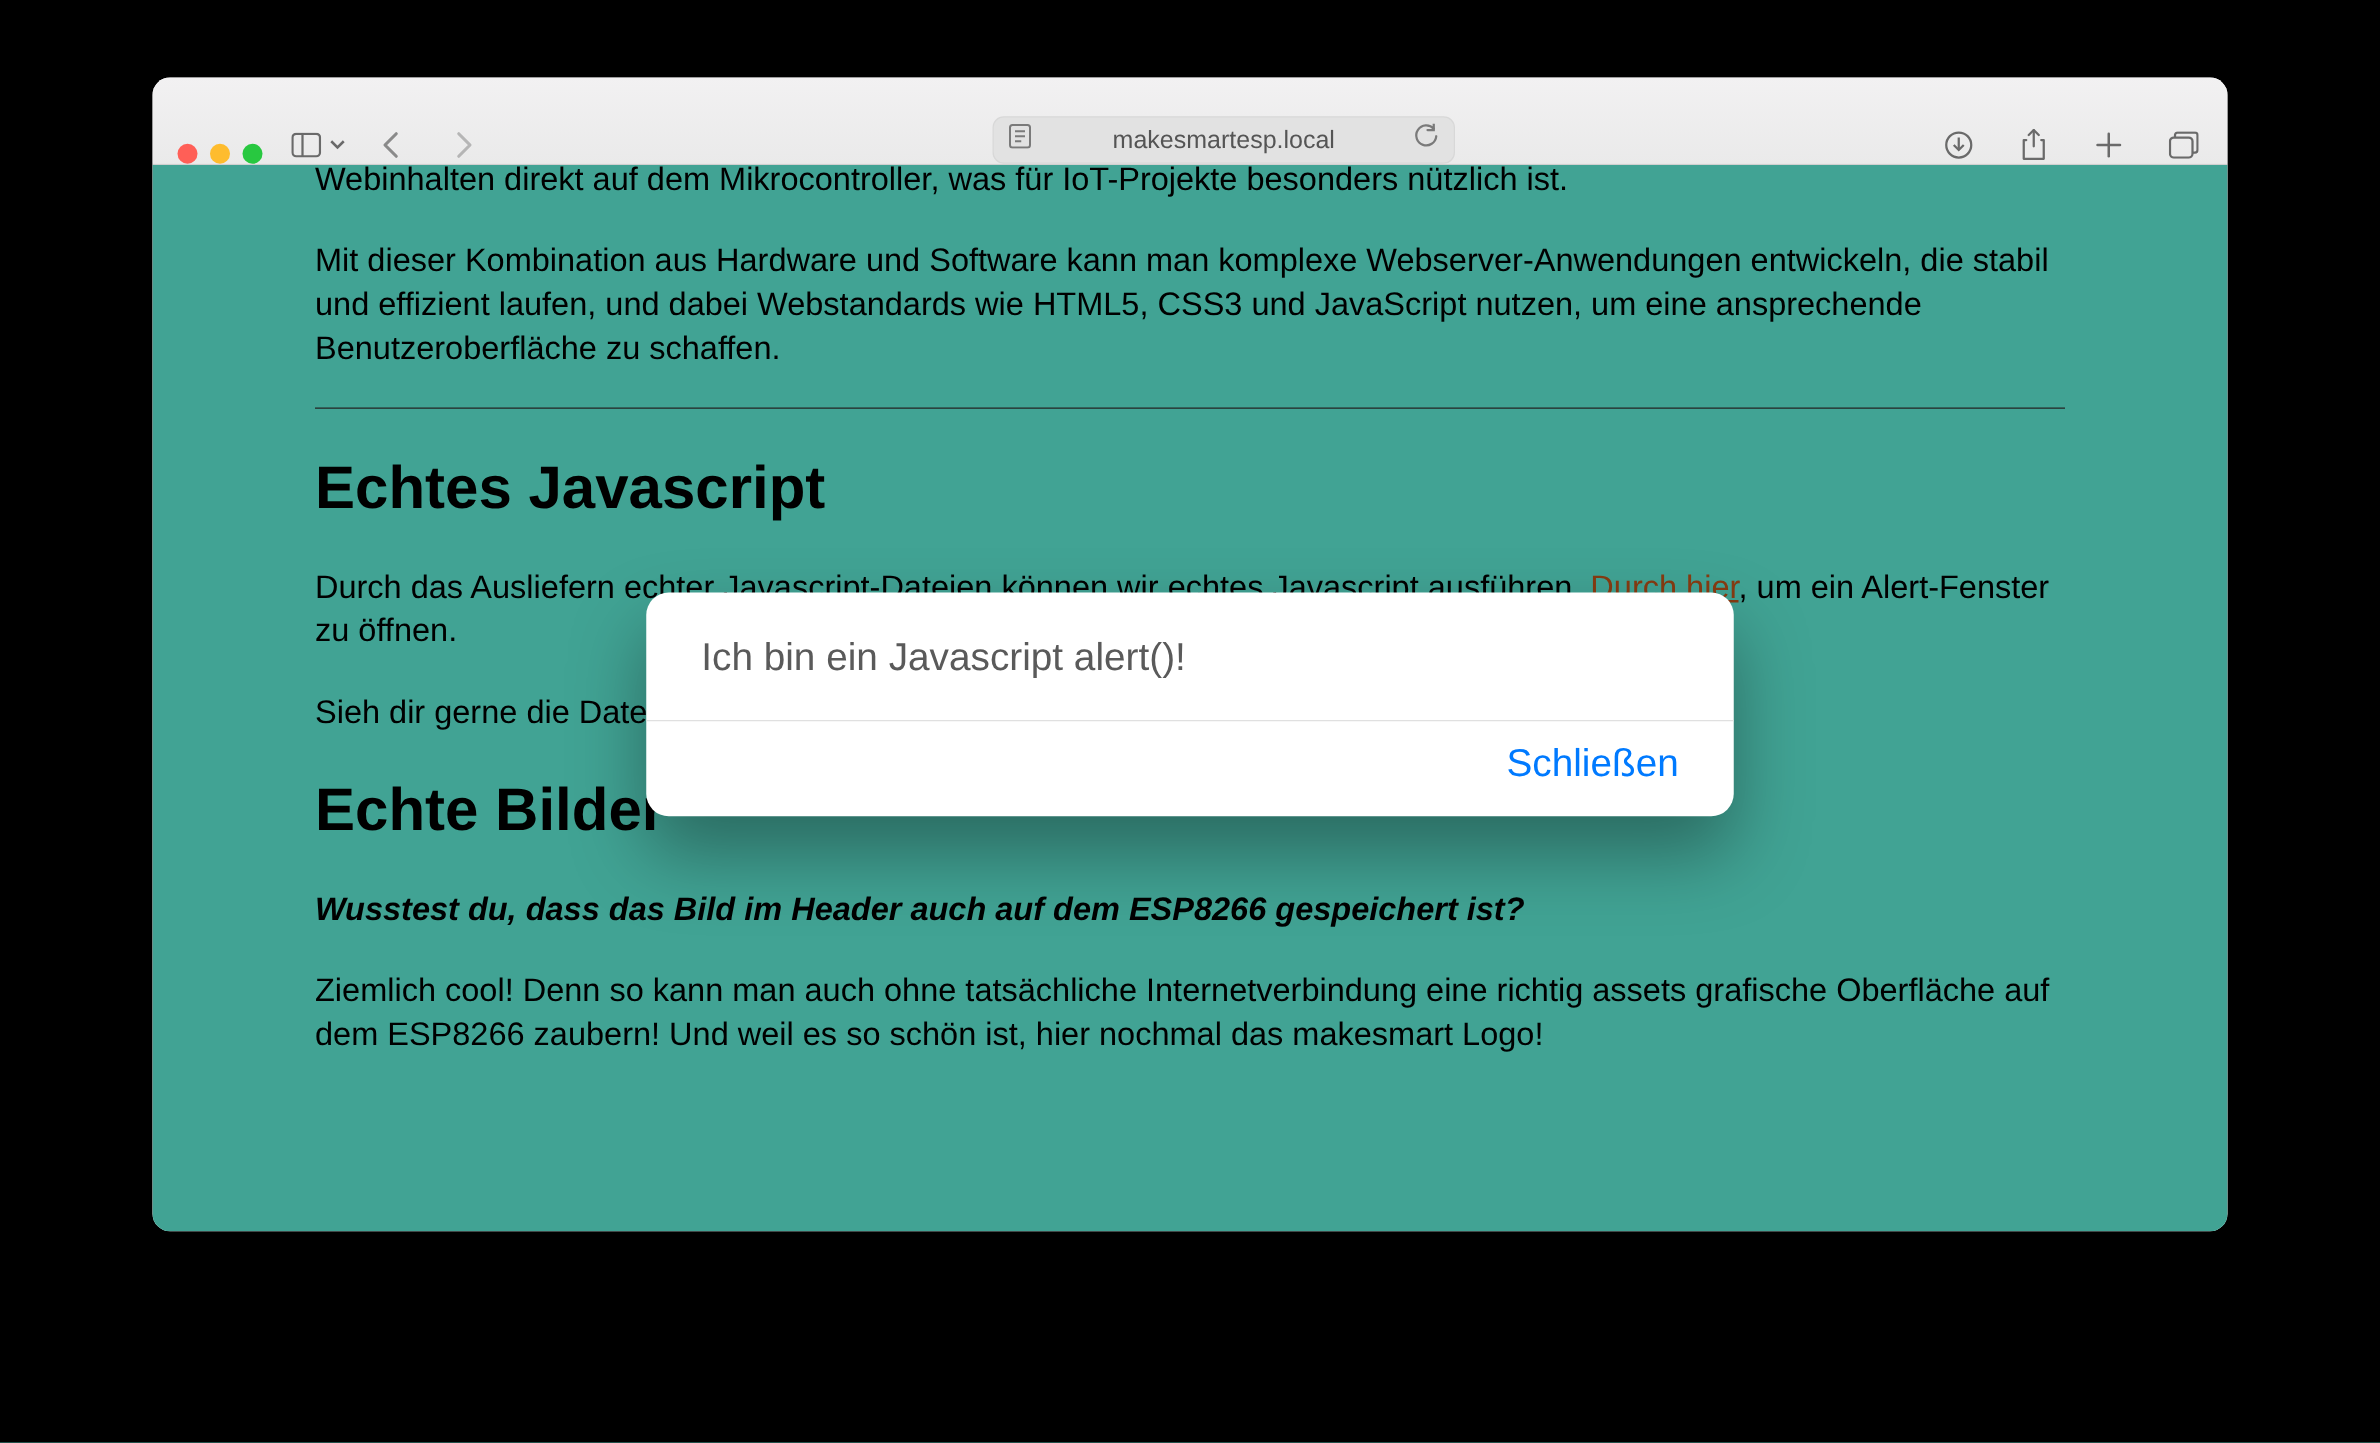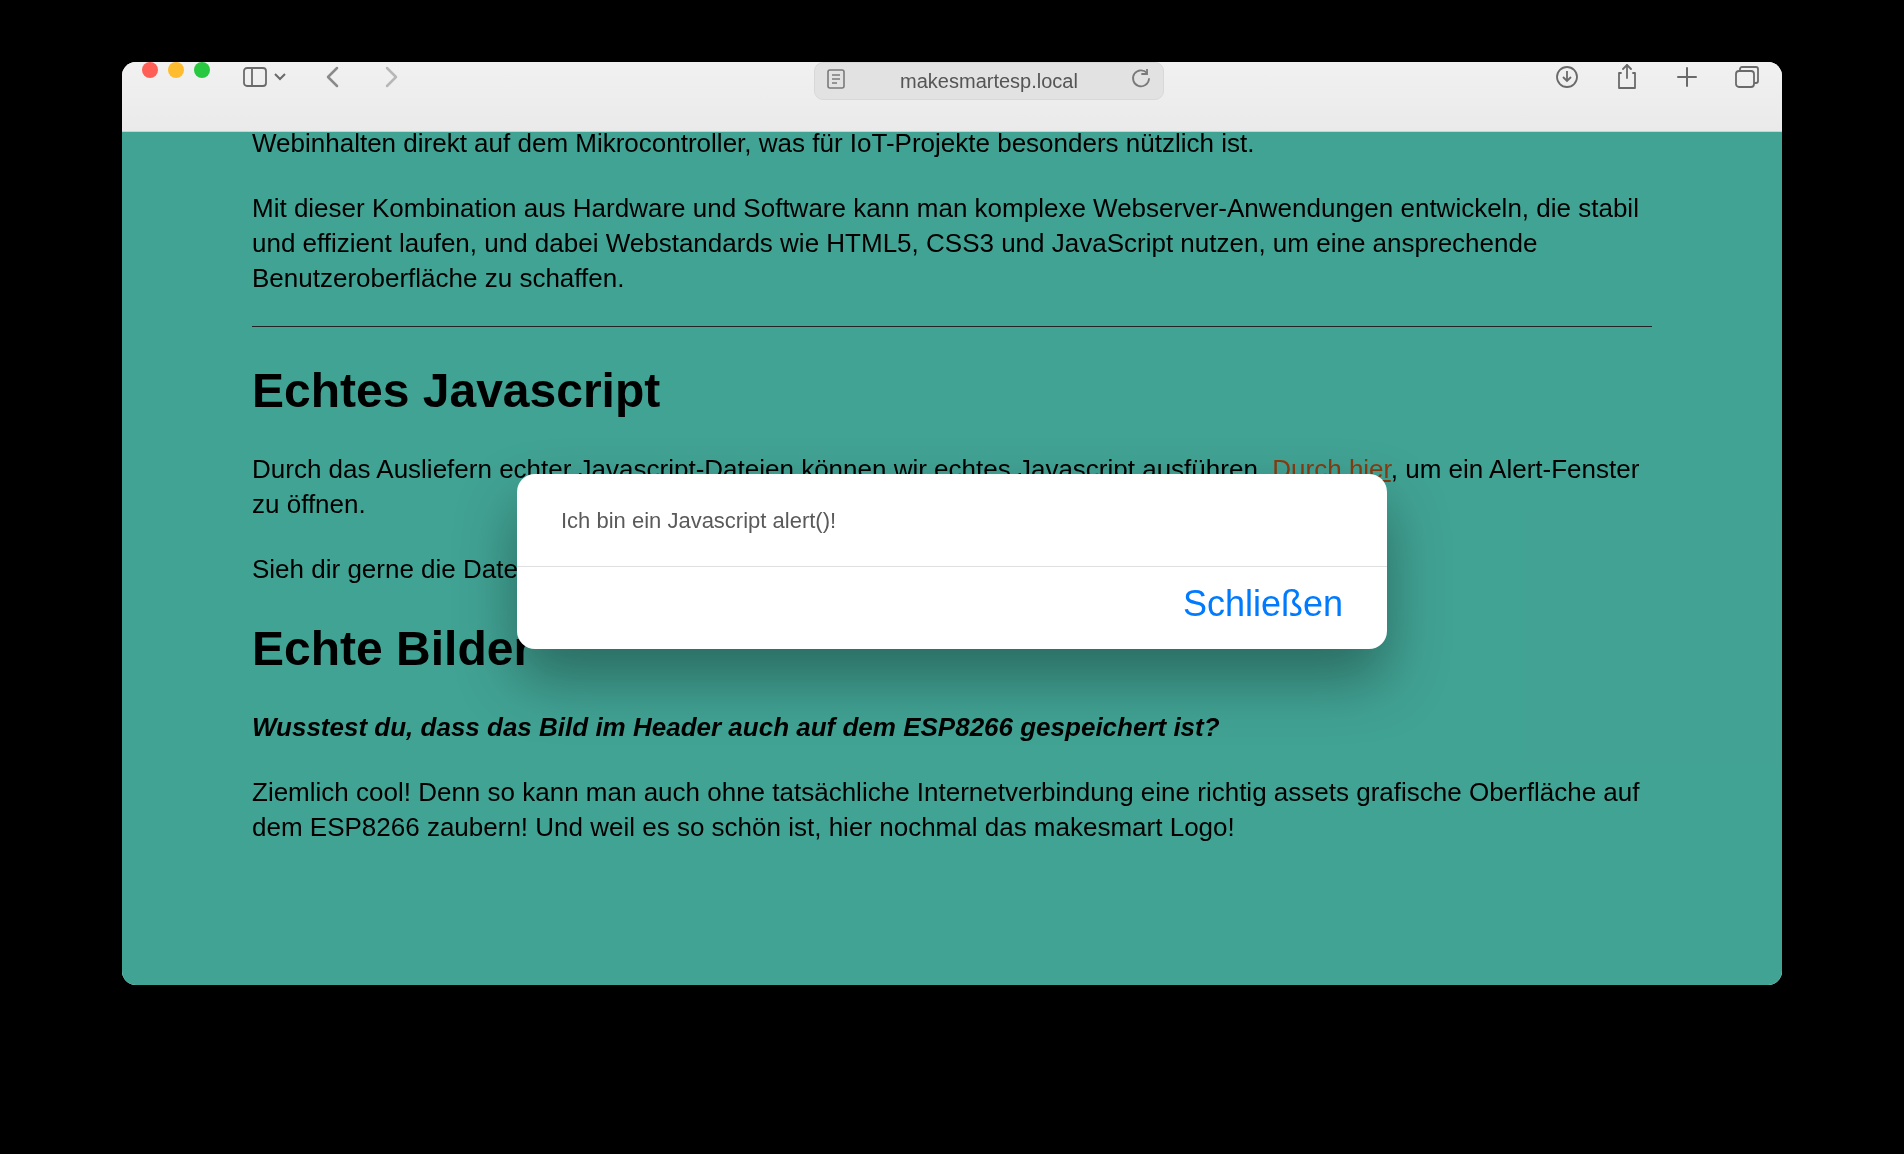--- a/index.html
+++ b/index.html
@@ -21,23 +21,23 @@
       border-radius: 14px;
       overflow: hidden;
       box-shadow: 0 40px 80px rgba(0,0,0,0.5);
       position: relative;
     }
     .toolbar {
       height: 70px;
       background: linear-gradient(180deg, #f2f1f2 0%, #eaeaea 100%);
       border-bottom: 1px solid #d0d0d0;
       display: flex;
-      align-items: flex-start;
+      align-items: flex-end;
       padding: 0 20px;
-      gap: 10px;
+      gap: 0;
     }
     .traffic-lights {
       display: flex;
       gap: 10px;
       margin-right: 20px;
     }
     .traffic-light {
       width: 16px;
       height: 16px;
       border-radius: 50%;
@@ -145,31 +145,31 @@
       transform: translateX(-50%);
       width: 870px;
       background: #fff;
       border-radius: 18px;
       box-shadow: 0 30px 60px rgba(0,0,0,0.35);
       overflow: hidden;
     }
     .alert-msg {
       padding: 34px 44px 32px 44px;
       color: #5a5a5a;
-      font-size: 22px;
+      font-size: 31px;
       border-bottom: 1px solid #e0e0e0;
     }
     .alert-footer {
       display: flex;
       justify-content: flex-end;
       padding: 16px 44px 24px 44px;
     }
     .alert-close {
       color: #007aff;
-      font-size: 36px;
+      font-size: 31px;
       background: none;
       border: none;
       cursor: pointer;
       font-family: inherit;
     }
   </style>
 </head>
 <body>
 
 <div class="browser-window">

